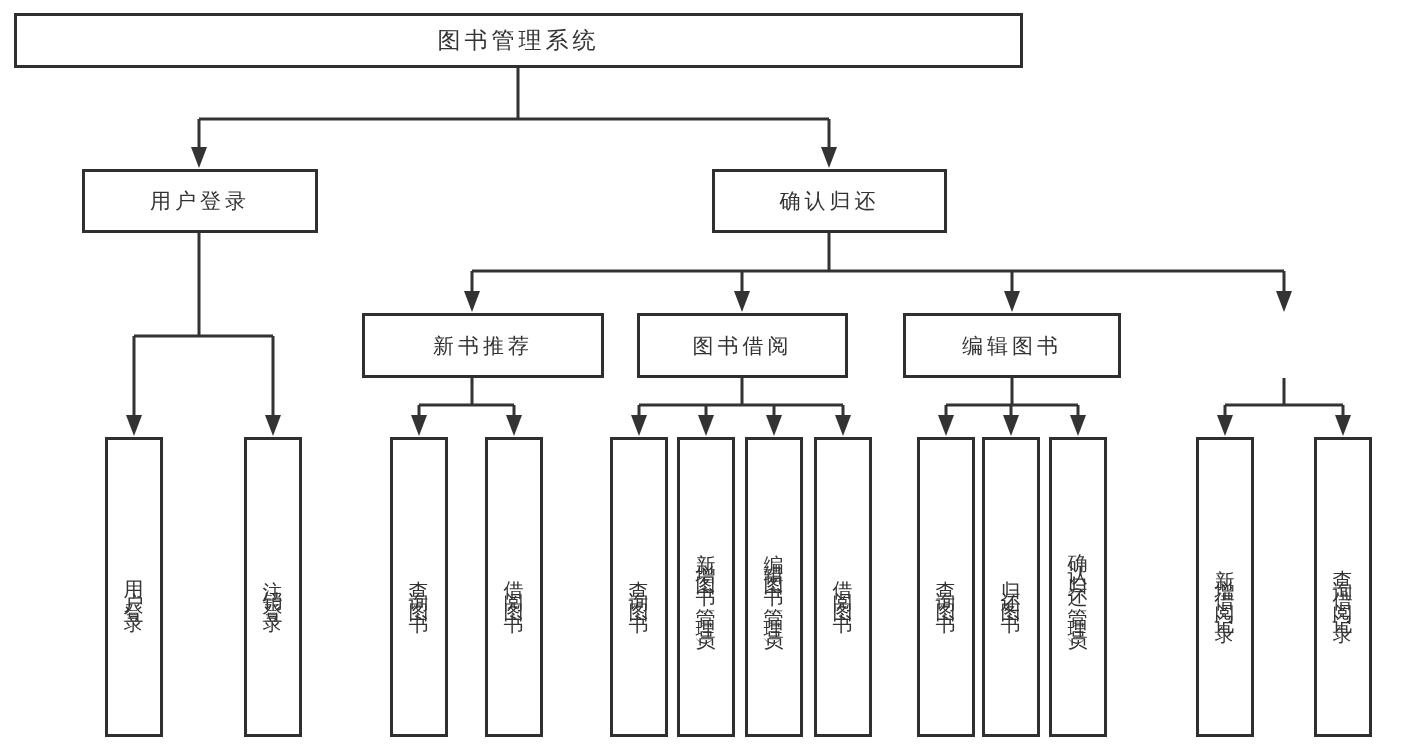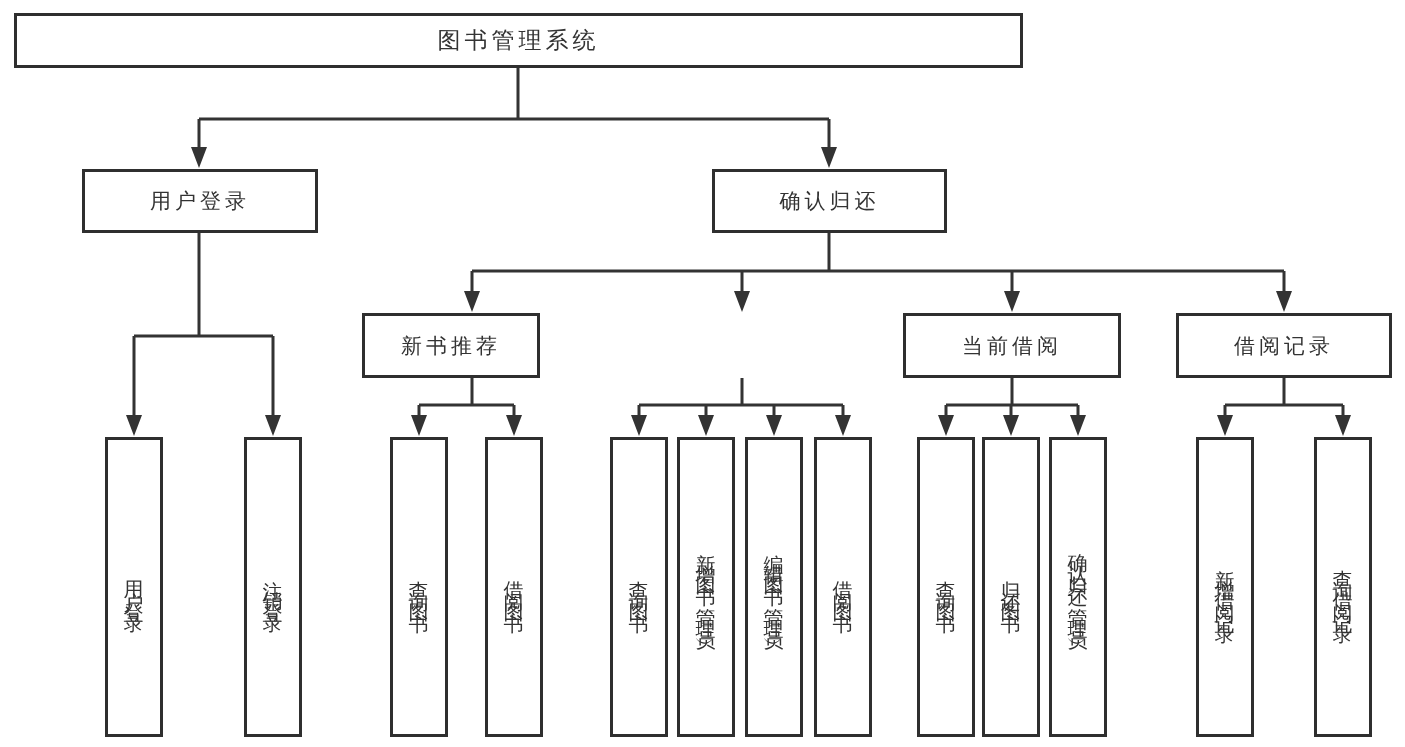--- a/index.html
+++ b/index.html
@@ -71,28 +71,28 @@
     <span>图书管理系统</span>
   </div>
 
   <div class="box h" style="left:82px;top:169px;width:236px;height:64px">
     <span>用户登录</span>
   </div>
   <div class="box h" style="left:712px;top:169px;width:235px;height:64px">
     <span>确认归还</span>
   </div>
 
-  <div class="box h" style="left:362px;top:313px;width:178px;height:65px">
+  <div class="box h" style="left:362px;top:313px;width:242px;height:65px">
     <span>新书推荐</span>
   </div>
+  <div class="box h" style="left:637px;top:313px;width:211px;height:65px">
+    <span>图书借阅</span>
+  </div>
   <div class="box h" style="left:903px;top:313px;width:218px;height:65px">
-    <span>当前借阅</span>
-  </div>
-  <div class="box h" style="left:1176px;top:313px;width:216px;height:65px">
-    <span>借阅记录</span>
+    <span>编辑图书</span>
   </div>
 
   <div class="box v" style="left:105px">
     <span>用户登录</span>
   </div>
   <div class="box v" style="left:244px">
     <span>注销登录</span>
   </div>
 
   <div class="box v" style="left:390px">

